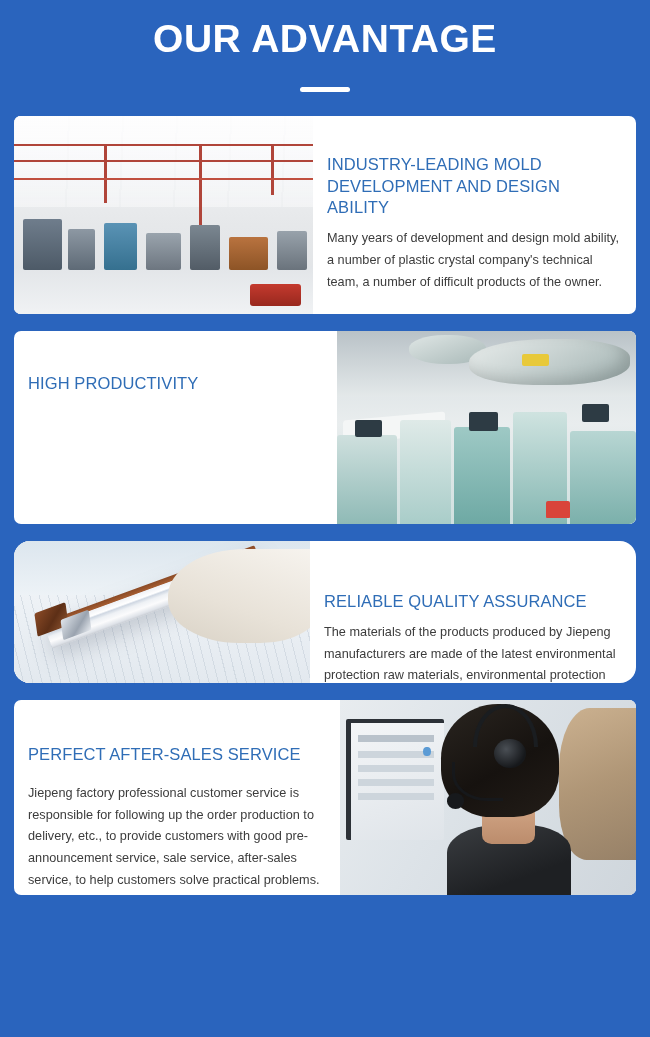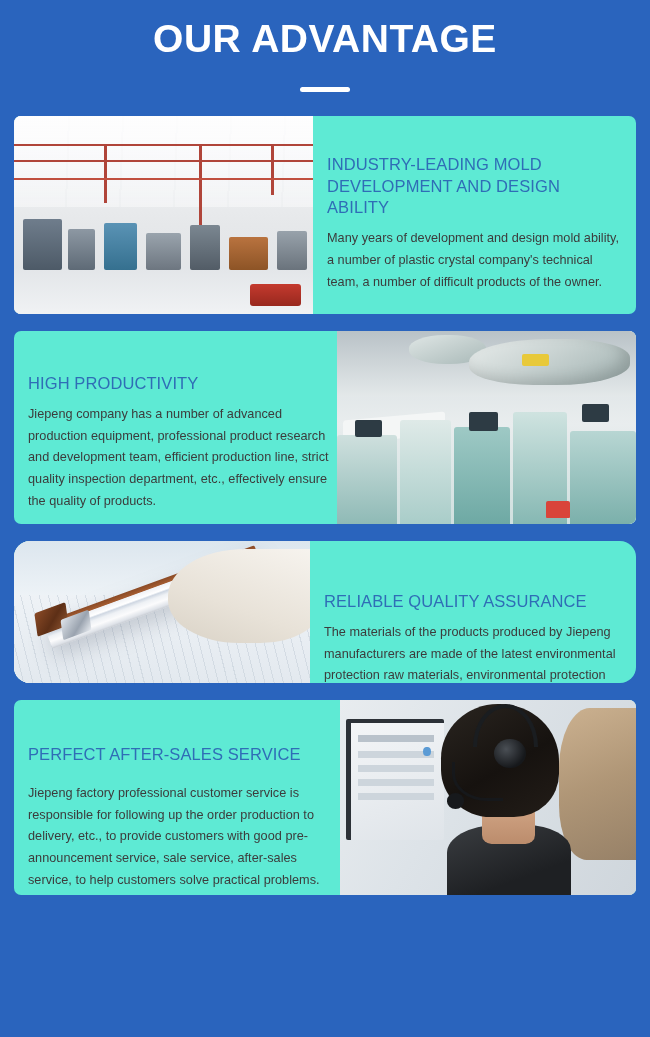--- a/index.html
+++ b/index.html
@@ -25,21 +25,21 @@
     width:50px; height:5px;
     background:#ffffff;
     border-radius:3px;
     margin:26px auto 0 auto;
   }
 
   
   .cards { margin-top:24px; padding:0 14px; }
   .card {
     position:relative;
-    background:#5eead4;
+    background:#ffffff;
     border-radius:7px;
     overflow:hidden;
     display:flex;
     margin-bottom:17px;
   }
   .card-1 { height:198px; }
   .card-2 { height:193px; }
   .card-3 { height:142px;border-radius:16px; }
   .card-4 { height:195px; margin-bottom:0; }
 
@@ -334,21 +334,20 @@
           <div class="m-unit m-u4"></div>
           <div class="m-unit m-u5"></div>
           <div class="m-panel m-p1"></div>
           <div class="m-panel m-p2"></div>
           <div class="m-panel m-p3"></div>
           <div class="m-stool"></div>
         </div>
       </div>
       <div class="card-body">
         <div class="card-heading">HIGH PRODUCTIVITY</div>
-        <div class="card-text">Jiepeng company has a number of advanced production equipment, professional product research and development team, efficient production line, strict quality inspection department, etc., effectively ensure the quality of products.</div>
       </div>
     </div>
 
     <div class="card card-3">
       <div class="card-media">
         <div class="ph ph-profile">
           <div class="p-bar"></div>
           <div class="p-end"></div>
           <div class="p-end2"></div>
         </div>

